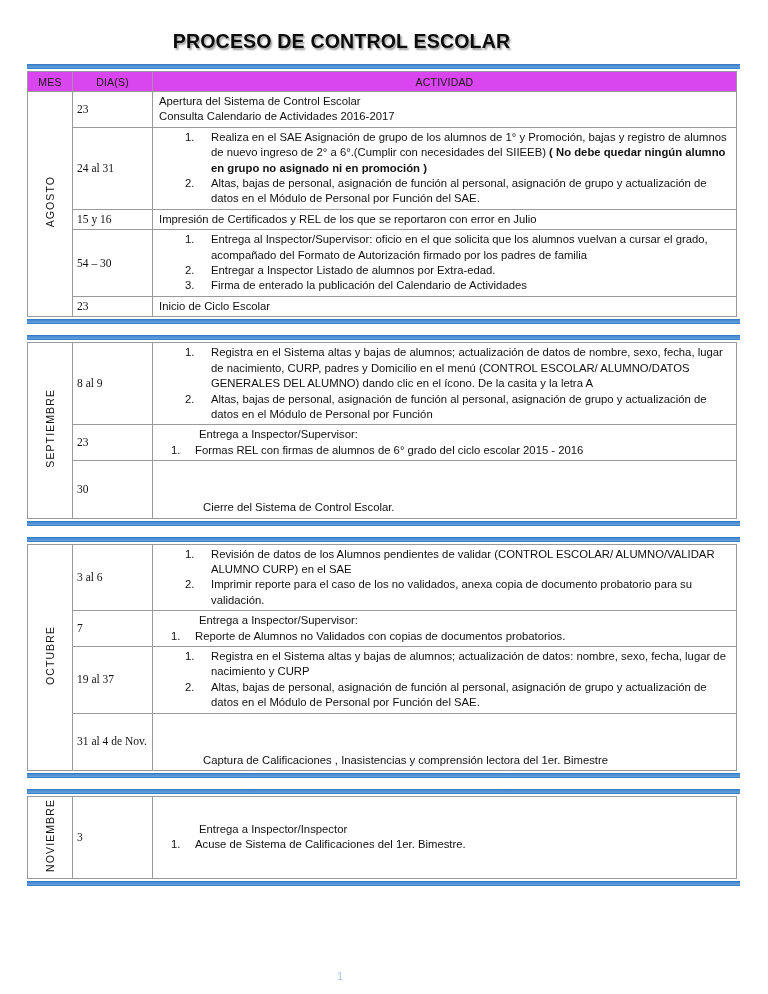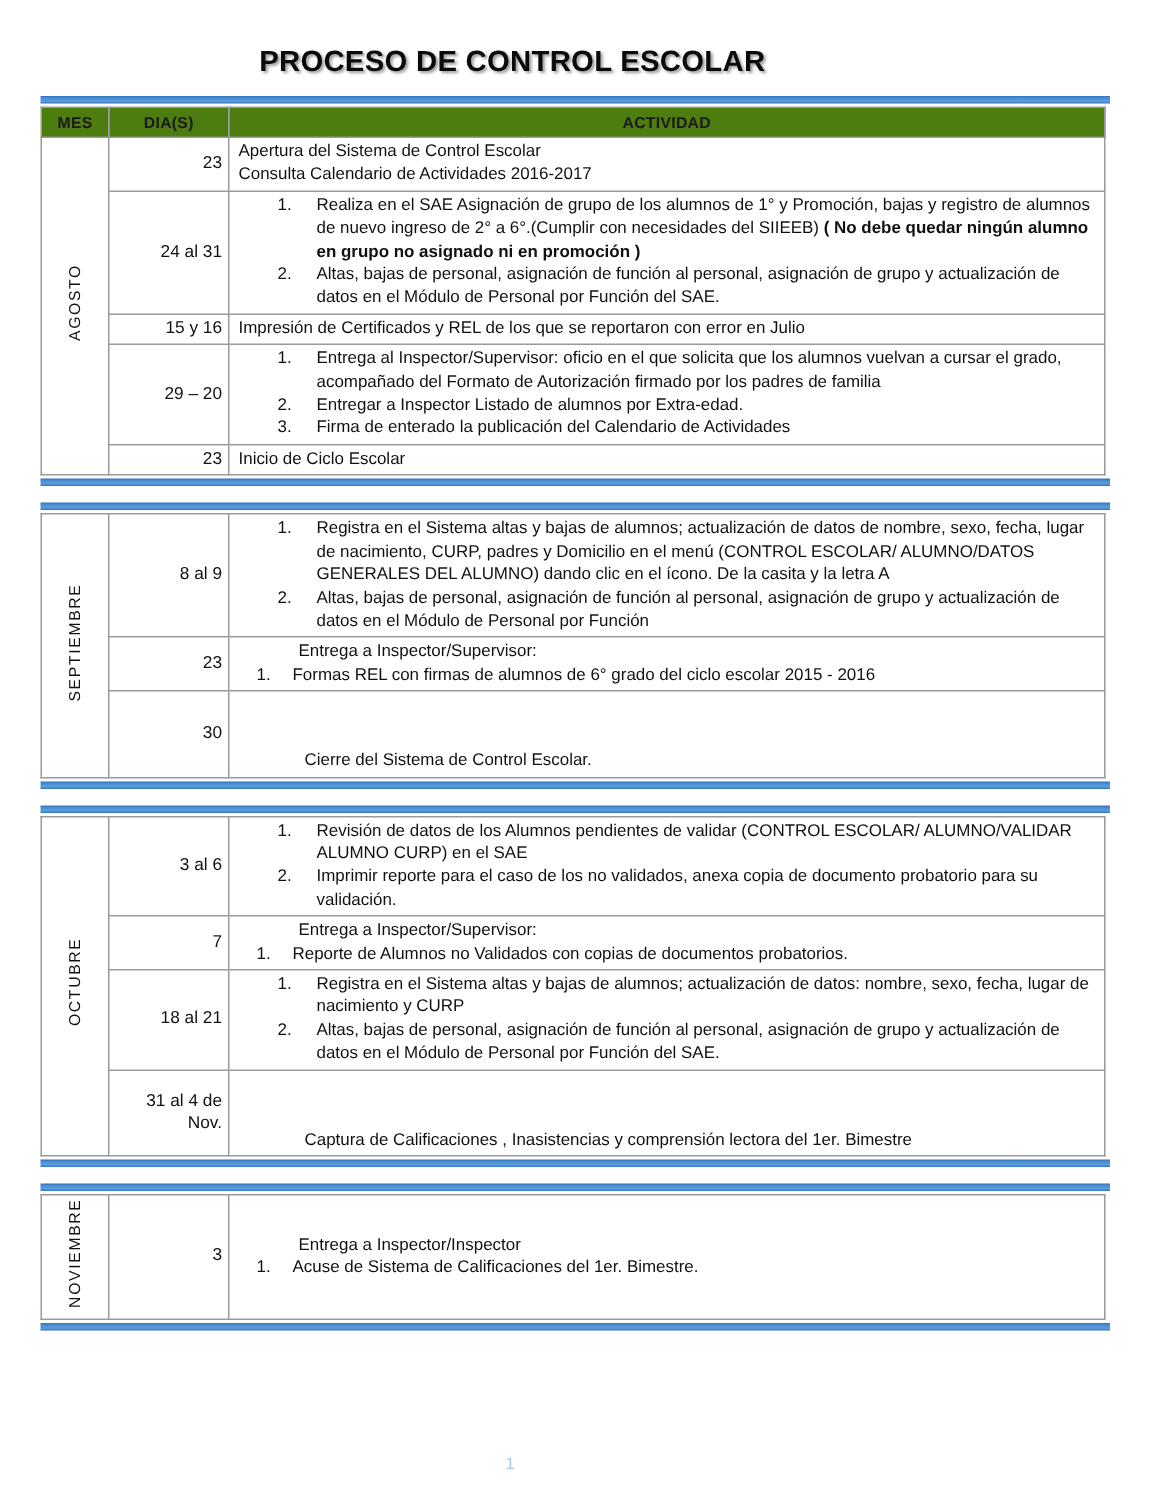--- a/index.html
+++ b/index.html
@@ -64,23 +64,23 @@
   table.sched td, table.sched th {
     border: 1px solid #9a9a9a;
     vertical-align: middle;
     padding: 2px 4px;
   }
   .col-mes   { width: 45px; }
   .col-dias  { width: 80px; }
   .col-act   { width: 584px; }
 
   thead th {
-    background: #4d7c0f;
+    background: #d946ef;
     font-size: 10.5px;
-    font-weight: bold;
+    font-weight: normal;
     text-align: center;
     color: #1a1a1a;
     height: 15px;
     padding: 1px 2px;
     letter-spacing: 0.2px;
   }
 
   td.mes-cell {
     text-align: center;
     vertical-align: middle;
@@ -91,24 +91,25 @@
     transform: rotate(180deg);
     display: inline-block;
     font-size: 10.5px;
     letter-spacing: 1.1px;
     font-weight: normal;
     white-space: nowrap;
     color: #111;
   }
 
   td.dias-cell {
-    text-align: right;
+    text-align: left;
     font-size: 11.5px;
     color: #111;
     line-height: 15px;
+    font-family: Liberation Serif, serif;
   }
 
   td.act-cell {
     font-size: 11.3px;
     line-height: 15.4px;
     color: #111;
     padding: 3px 6px 4px 6px;
     text-align: left;
   }
 
@@ -197,21 +198,21 @@
                 </ol>
               </td>
             </tr>
             <tr>
               <td class="dias-cell">15 y 16</td>
               <td class="act-cell">
                 <div class="pline">Impresión de Certificados y REL de los que se reportaron con error en Julio</div>
               </td>
             </tr>
             <tr>
-              <td class="dias-cell">29 – 20</td>
+              <td class="dias-cell">54 – 30</td>
               <td class="act-cell">
                 <ol class="numlist">
                   <li><span class="num">1.</span><span>Entrega al Inspector/Supervisor: oficio en el que solicita que los alumnos vuelvan a cursar el grado, acompañado del Formato de Autorización firmado por los padres de familia</span></li>
                   <li><span class="num">2.</span><span>Entregar a Inspector Listado de alumnos por Extra-edad.</span></li>
                   <li><span class="num">3.</span><span>Firma de enterado la publicación del Calendario de Actividades</span></li>
                 </ol>
               </td>
             </tr>
             <tr>
               <td class="dias-cell">23</td>
@@ -285,21 +286,21 @@
             <tr>
               <td class="dias-cell">7</td>
               <td class="act-cell">
                 <div class="pline indent-sm">Entrega a Inspector/Supervisor:</div>
                 <ol class="numlist tight">
                   <li><span class="num">1.</span><span>Reporte de Alumnos no Validados con copias de documentos probatorios.</span></li>
                 </ol>
               </td>
             </tr>
             <tr>
-              <td class="dias-cell">18 al 21</td>
+              <td class="dias-cell">19 al 37</td>
               <td class="act-cell">
                 <ol class="numlist">
                   <li><span class="num">1.</span><span>Registra en el Sistema altas y  bajas de alumnos; actualización de datos: nombre, sexo, fecha,  lugar de nacimiento y CURP</span></li>
                   <li><span class="num">2.</span><span>Altas, bajas de personal, asignación de función al personal, asignación de grupo y actualización de datos en el Módulo de Personal por Función del SAE.</span></li>
                 </ol>
               </td>
             </tr>
             <tr>
               <td class="dias-cell">31 al 4 de Nov.</td>
               <td class="act-cell">

